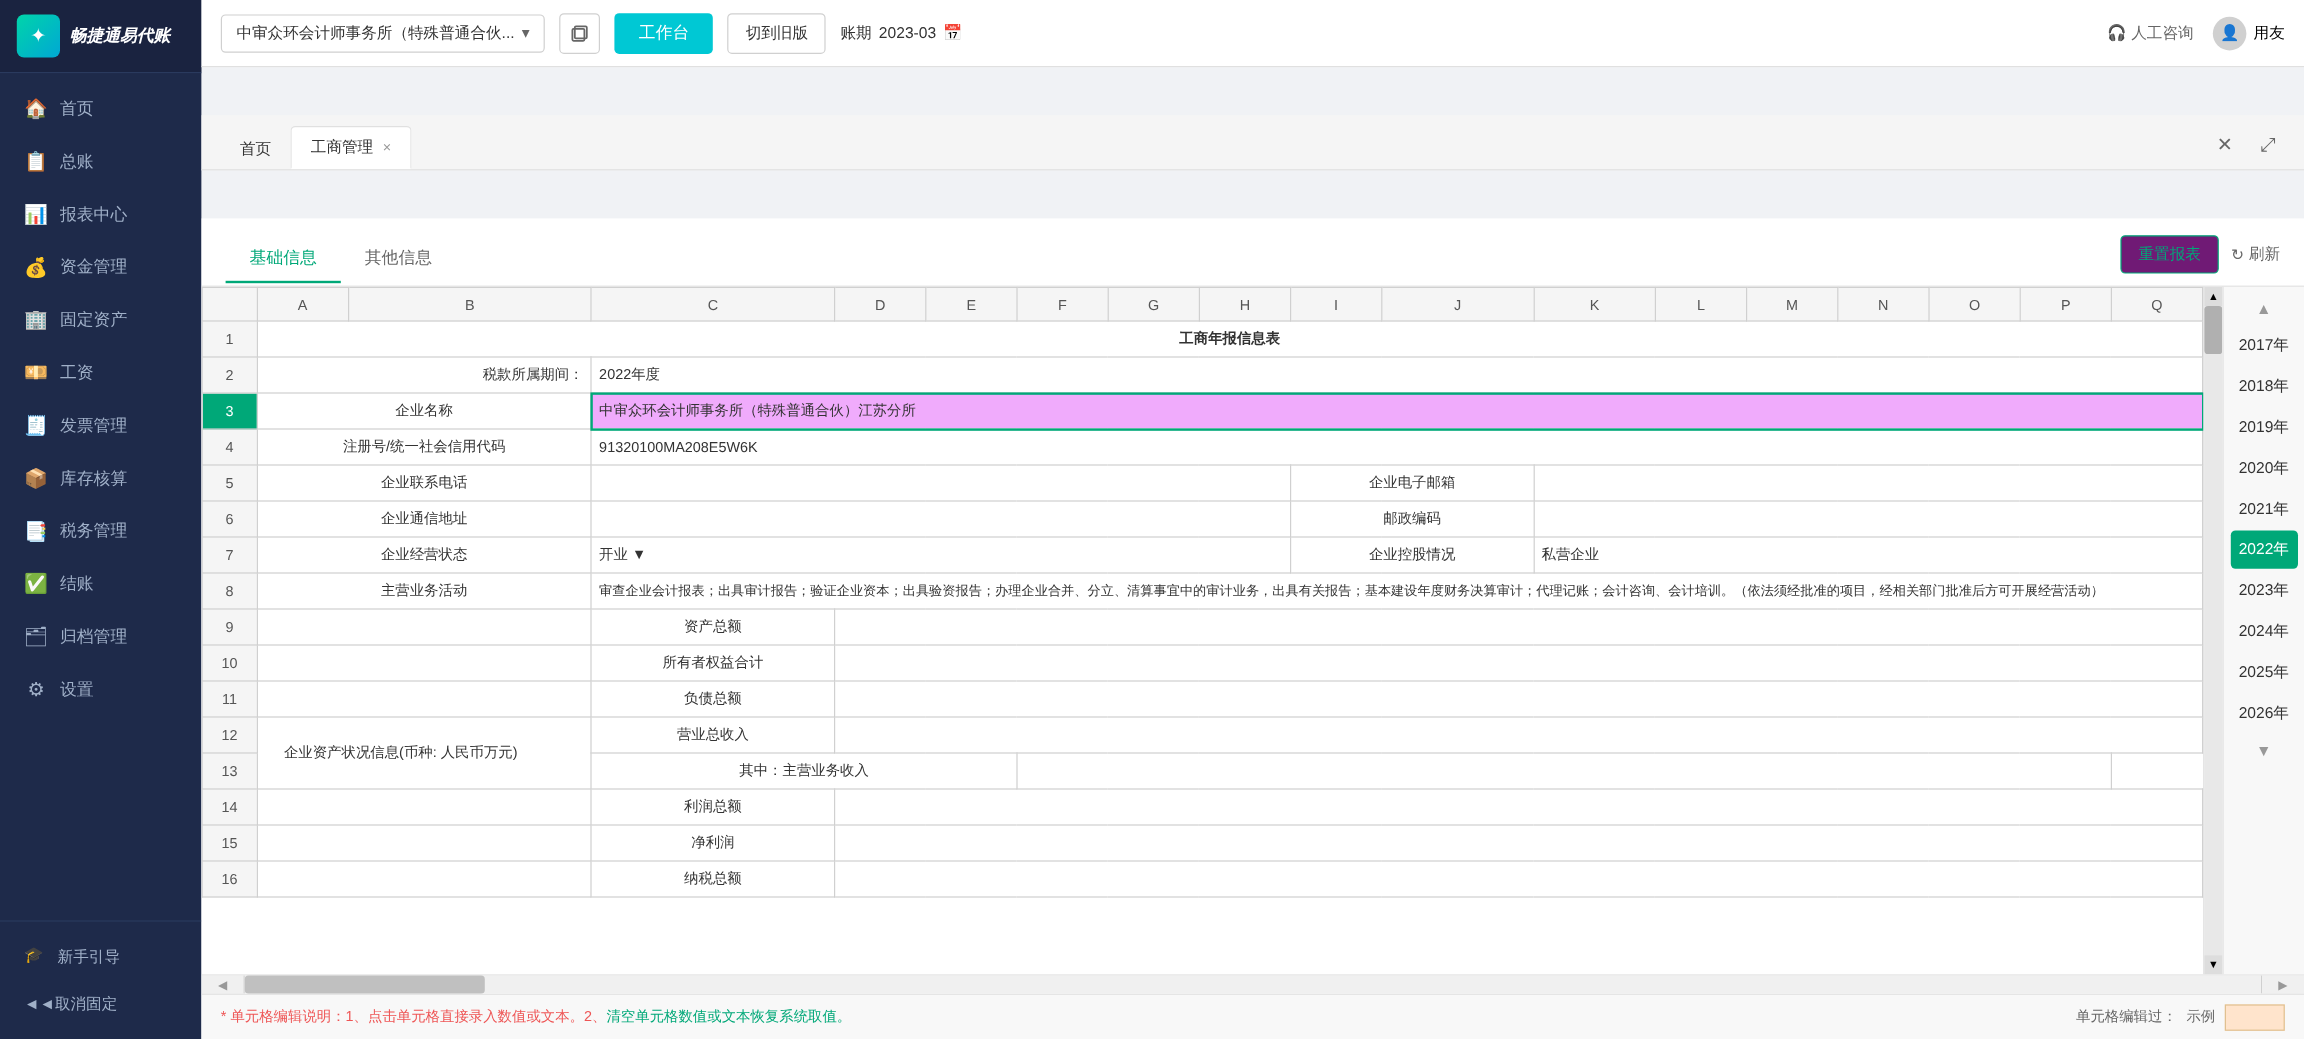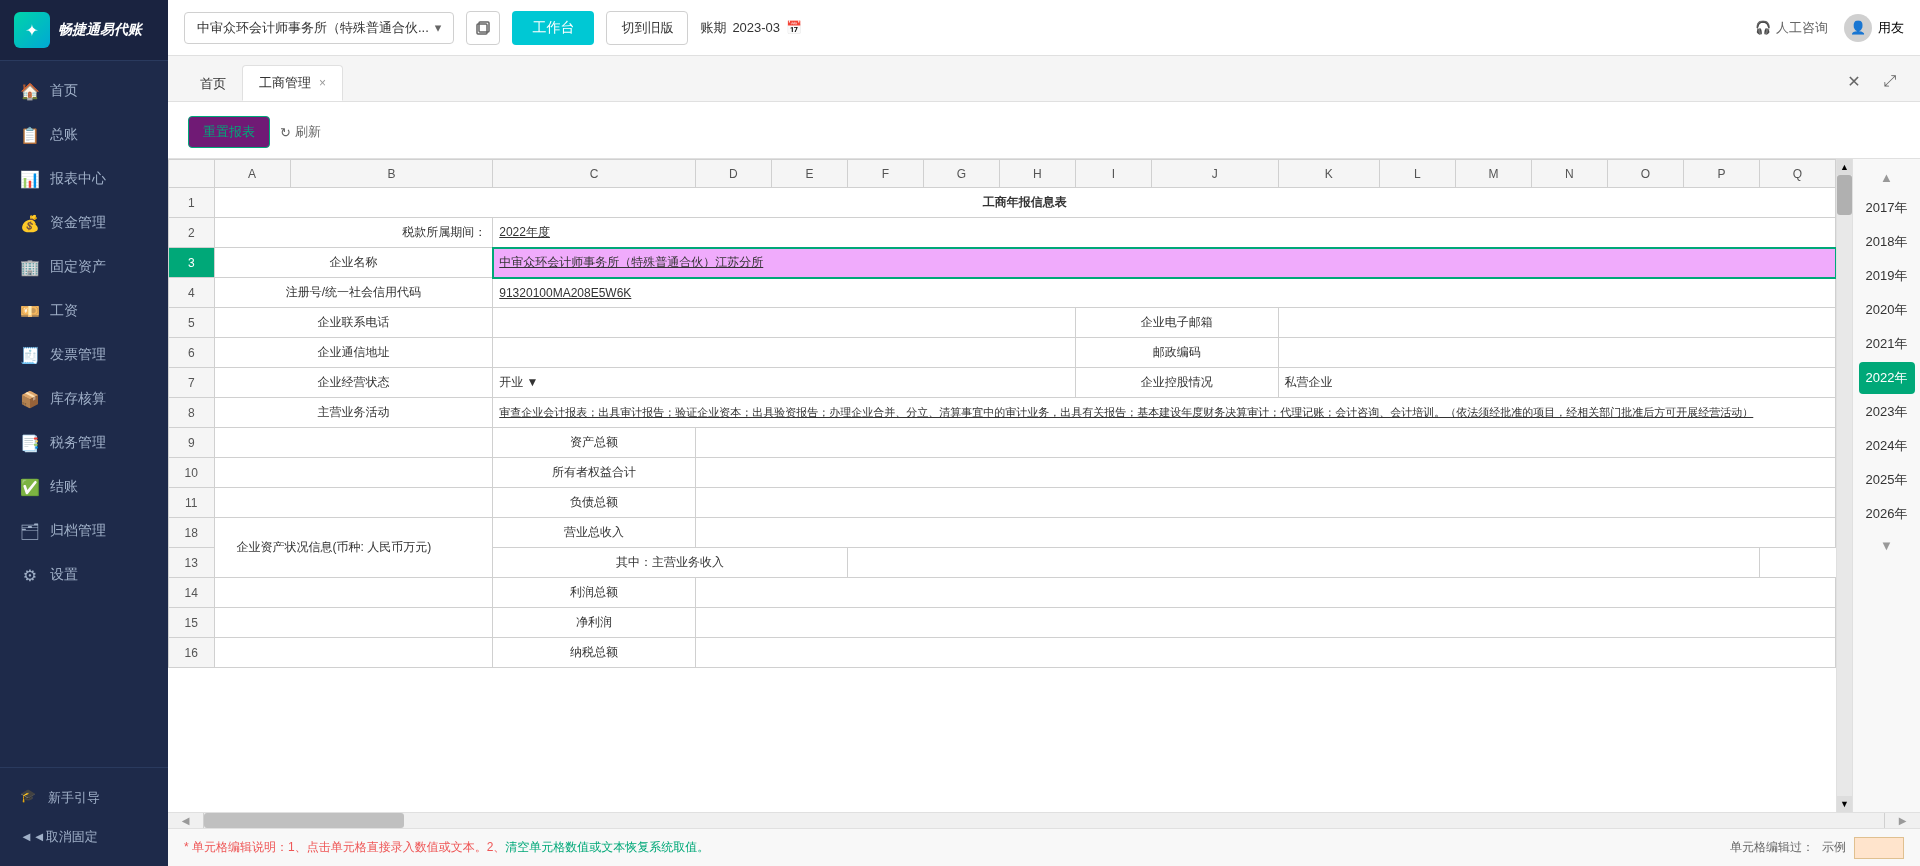--- a/index.html
+++ b/index.html
@@ -12,21 +12,21 @@
     .sidebar-logo-text { color: white; font-size: 14px; font-weight: bold; font-style: italic; }
     .sidebar-nav { flex: 1; overflow-y: auto; padding: 8px 0; }
     .sidebar-item { display: flex; align-items: center; padding: 12px 20px; color: #a0b0c8; cursor: pointer; transition: all 0.2s; }
     .sidebar-item .nav-icon { width: 20px; height: 20px; margin-right: 10px; display: flex; align-items: center; justify-content: center; font-size: 16px; }
     .sidebar-item span { font-size: 14px; }
     .sidebar-bottom { padding: 10px 0; border-top: 1px solid #2a3a5e; }
     .sidebar-bottom-item { display: flex; align-items: center; padding: 10px 20px; color: #a0b0c8; cursor: pointer; font-size: 13px; }
     .sidebar-bottom-item .nav-icon { width: 20px; height: 20px; margin-right: 8px; }
 
     
-    .main { flex: 1; display: flex; flex-direction: column; background: #f0f2f5; }
+    .main { flex: 1; display: flex; flex-direction: column; background: #f0f2f5; gap: 40px; }
 
     
     .topbar { height: 56px; background: white; display: flex; align-items: center; padding: 0 16px; border-bottom: 1px solid #e0e0e0; gap: 12px; flex-shrink: 0; }
     .company-selector { display: flex; align-items: center; border: 1px solid #d0d0d0; border-radius: 4px; padding: 6px 12px; cursor: pointer; min-width: 260px; }
     .company-name { font-size: 13px; color: #333; flex: 1; }
     .company-arrow { color: #666; margin-left: 6px; }
     .copy-btn { width: 34px; height: 34px; border: 1px solid #d0d0d0; border-radius: 4px; display: flex; align-items: center; justify-content: center; cursor: pointer; color: #666; }
     .workbench-btn { background: #00c8d4; color: white; border: none; border-radius: 4px; padding: 8px 20px; font-size: 14px; cursor: pointer; font-family: inherit; }
     .old-version-btn { border: 1px solid #d0d0d0; border-radius: 4px; padding: 7px 14px; background: white; cursor: pointer; font-size: 13px; color: #333; font-family: Liberation Serif, serif; }
     .period-display { display: flex; align-items: center; gap: 6px; font-size: 13px; color: #333; }
@@ -61,21 +61,21 @@
     .year-item.active { background: #00a878; color: white; }
 
     
     .spreadsheet-table { border-collapse: collapse; min-width: 100%; table-layout: fixed; }
     .spreadsheet-table th, .spreadsheet-table td { border: 1px solid #d0d0d0; font-size: 12px; }
     .col-header { background: #f5f5f5; text-align: center; color: #555; font-weight: normal; padding: 4px 2px; height: 28px; }
     .row-header { background: #f5f5f5; text-align: center; color: #555; font-weight: normal; padding: 4px; width: 36px; min-width: 36px; }
     .cell { padding: 4px 6px; color: #333; height: 30px; white-space: nowrap; overflow: hidden; text-overflow: ellipsis; }
     .cell.selected { background: #f0abfc; outline: 2px solid #00a878; outline-offset: -1px; }
     .cell.label { text-align: center; }
-    .cell.value { text-align: left; text-decoration: underline; }
+    .cell.value { text-align: left; }
     .title-cell { text-align: center; font-size: 16px; font-weight: bold; color: #333; }
 
     
     .bottom-bar { height: 38px; background: #f8f8f8; border-top: 1px solid #e0e0e0; display: flex; align-items: center; padding: 0 16px; justify-content: space-between; flex-shrink: 0; }
     .bottom-hint { color: #e55; font-size: 12px; }
     .bottom-hint span { color: #00a878; }
     .bottom-right { display: flex; align-items: center; gap: 8px; font-size: 12px; color: #666; }
     .example-cell { width: 50px; height: 22px; background: #ffe4cc; border: 1px solid #e0c090; display: inline-block; }
     .win-btn { width: 28px; height: 28px; display: flex; align-items: center; justify-content: center; cursor: pointer; color: #666; font-size: 16px; border-radius: 4px; }
 
@@ -198,20 +198,24 @@
       <span class="tab-close">×</span>
     </div>
     <div style="margin-left:auto; display:flex; align-items:center; gap:8px; margin-bottom:6px;">
       <div class="win-btn">✕</div>
       <div class="win-btn">⤢</div>
     </div>
   </div>
 
   <div class="content">
     <div class="content-header">
+      <div class="content-tabs">
+        <div class="content-tab active">基础信息</div>
+        <div class="content-tab">其他信息</div>
+      </div>
       <div class="content-actions">
         <button class="reset-btn">重置报表</button>
         <button class="refresh-btn">
           <span>↻</span>
           <span>刷新</span>
         </button>
       </div>
     </div>
 
     <div class="spreadsheet-outer">
@@ -330,21 +334,21 @@
               </tr>
 
               <tr>
                 <td class="row-header">11</td>
                 <td class="cell" colspan="2"></td>
                 <td class="cell label">负债总额</td>
                 <td class="cell" colspan="14"></td>
               </tr>
 
               <tr>
-                <td class="row-header">18</td>
+                <td class="row-header">12</td>
                 <td class="cell label" colspan="2" rowspan="2" style="vertical-align:middle; text-align:left; white-space:normal;padding-left:22px;">企业资产状况信息(币种: 人民币万元)</td>
                 <td class="cell label">营业总收入</td>
                 <td class="cell" colspan="14"></td>
               </tr>
 
               <tr>
                 <td class="row-header">13</td>
                 <td class="cell label" colspan="3">其中：主营业务收入</td>
                 <td class="cell" colspan="11"></td>
               </tr>

